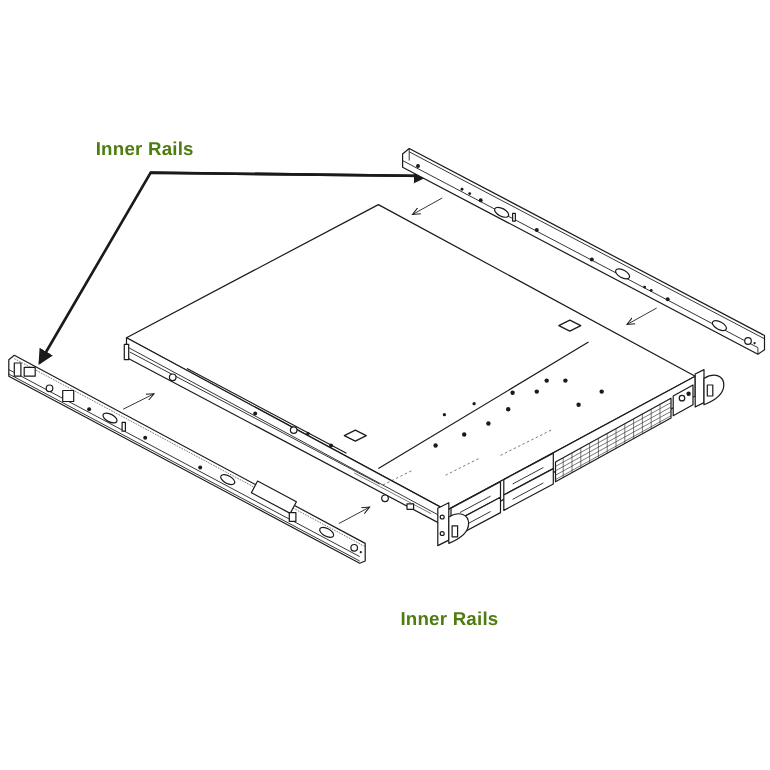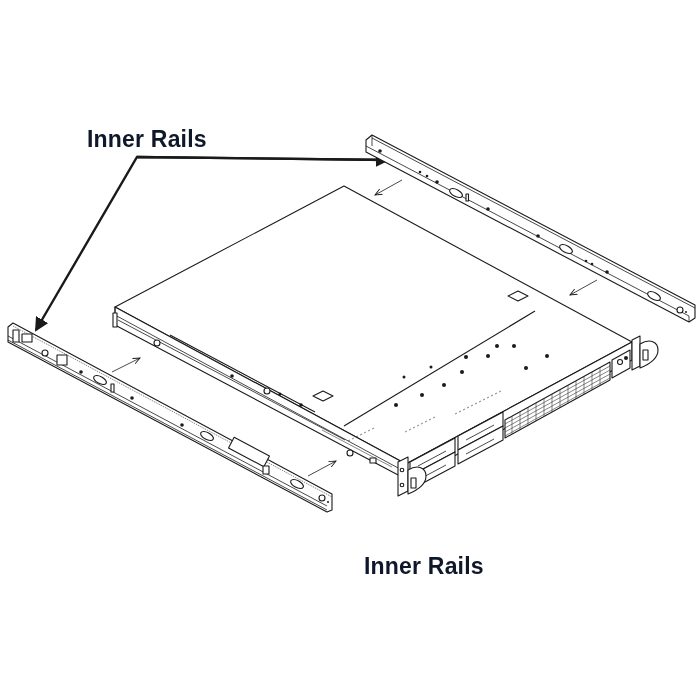--- a/index.html
+++ b/index.html
@@ -1,22 +1,22 @@
 <!DOCTYPE html>
 <html><head>
 <meta charset="utf-8">
 <style>
   html, body { margin: 0; padding: 0; background: #ffffff; }
   body { width: 700px; height: 700px; position: relative; overflow: hidden; }
   .label {
     position: absolute;
     font-family: "Liberation Sans", sans-serif;
     font-weight: bold;
-    font-size: 23px;
-    color: #0f172a;
+    font-size: 17px;
+    color: #4d7c0f;
     letter-spacing: 0.2px;
   }
   #lbl-top { left: 87px; top: 126px; }
   #lbl-bottom { left: 364px; top: 553px; }
   svg { position: absolute; left: 0; top: 0; }
   .ln { stroke: #1a1a1a; fill: none; stroke-width: 1.1; stroke-linejoin: round; }
   .thin { stroke: #1a1a1a; fill: none; stroke-width: 0.8; }
   .fillw { fill: #ffffff; stroke: #1a1a1a; stroke-width: 1.1; stroke-linejoin: round; }
   .dot { fill: #1a1a1a; }
   .hatch { stroke: #333; stroke-width: 0.6; }

